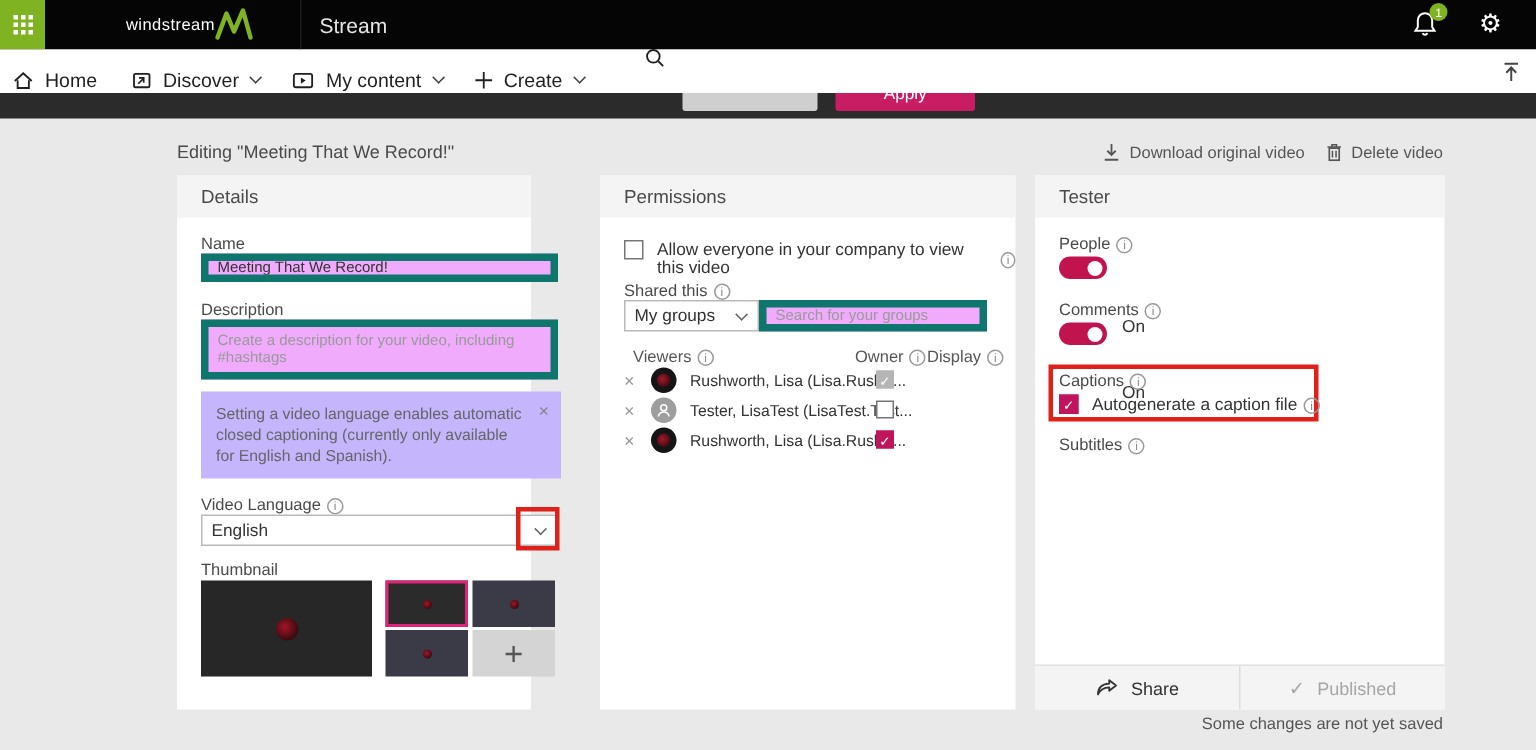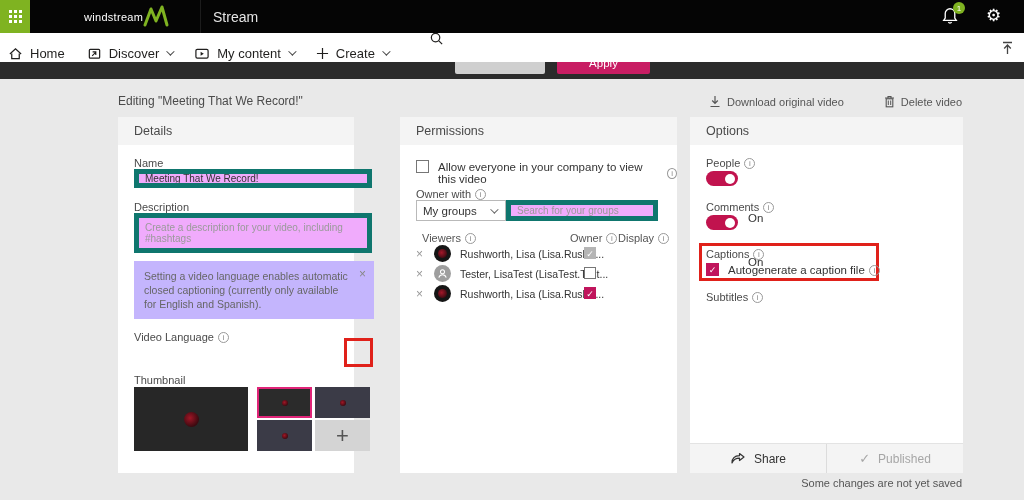--- a/index.html
+++ b/index.html
@@ -30,21 +30,21 @@
   .scrolltop { left:1000px; top:40px; cursor:pointer; }
 
   
   .action-bar { left:0; top:62px; width:1024px; height:17px; background:#2b2b2b; overflow:hidden; }
   .clip-btn { position:absolute; top:-10px; height:22px; border-radius:2px; border:none; font-size:11.5px; cursor:pointer; }
   .btn-gray { left:455px; width:90px; background:#cfcfcf; }
   .btn-pink { left:557px; width:93px; background:#c81d63; color:#fff; }
 
   
   .editing-title { left:118px; top:94px; font-size:12px; color:#4a4a4a; }
-  .top-links { top:95px; right:62px; display:flex; gap:40px; align-items:center; }
+  .top-links { top:95px; right:62px; display:flex; gap:14px; align-items:center; }
   .top-link { display:flex; gap:6px; align-items:center; font-size:11px; color:#555; cursor:pointer; }
 
   
   .panel { background:#fff; }
   .panel-hd { height:28px; background:#f4f4f4; display:flex; align-items:center; padding-left:16px; font-size:12.5px; color:#4a4a4a; }
   .p-details { left:118px; top:117px; width:236px; height:356px; }
   .p-perms   { left:400px; top:117px; width:277px; height:356px; }
   .p-opts    { left:690px; top:117px; width:273px; height:356px; }
 
   .lbl { font-size:11px; color:#4a4a4a; position:absolute; display:flex; align-items:center; gap:4px; }
@@ -220,20 +220,26 @@
 
   <div class="infobox">
     <span>Setting a video language enables automatic closed captioning (currently only available for English and Spanish).</span>
     <span class="close xmark"></span>
   </div>
 
   <span class="lbl" style="left:16px; top:214px">
     <span>Video Language</span>
     <span class="icr"></span>
   </span>
+  <div class="fake-select" style="left:16px; top:226px; width:238px; height:21px">
+    <span>English</span>
+    <span class="chevzone">
+      <span class="chev" style="border-color:#666"></span>
+    </span>
+  </div>
   <div class="annot" style="left:226px; top:221px; width:29px; height:29px"></div>
 
   <span class="lbl" style="left:16px; top:257px">Thumbnail</span>
   <div class="bigthumb">
     <span class="logo-dot-lg"></span>
   </div>
   <div class="thumb-cell tc-sel">
       <span class="dot"></span>
     </div>
   <div class="thumb-cell tc-2">
@@ -248,21 +254,21 @@
 <div class="abs panel p-perms">
   <div class="panel-hd">Permissions</div>
 
   <span class="cb" style="left:16px; top:43px"></span>
   <span class="lbl" style="left:38px; top:44px; font-size:11.5px; color:#333">
     <span>Allow everyone in your company to view this video</span>
     <span class="icr"></span>
   </span>
 
   <span class="lbl" style="left:16px; top:71px">
-    <span>Owner with</span>
+    <span>Shared this</span>
     <span class="icr"></span>
   </span>
   <div class="fake-select" style="left:16px; top:83px; width:90px; height:21px">
     <span>My groups</span>
     <span class="chevzone">
       <span class="chev" style="border-color:#666"></span>
     </span>
   </div>
   <input class="tinput" style="left: 106px; top: 83px; width: 152px; height: 21px;" placeholder="Search for your groups">
 
@@ -298,21 +304,21 @@
   </div>
   <div class="vrow" style="top:168px">
     <span class="vx xmark"></span>
     <span class="avatar av-dark"></span>
     <span class="vname">Rushworth, Lisa (Lisa.Rushw...</span>
     <span class="cb sm checked" style="left:184px; top:2px"></span>
   </div>
 </div>
 
 <div class="abs panel p-opts">
-  <div class="panel-hd">Options</div>
+  <div class="panel-hd">Tester</div>
 
   <span class="lbl" style="left:16px; top:40px">
     <span>People</span>
     <span class="icr"></span>
   </span>
   <span class="toggle" style="left:16px; top:54px"></span>
   <span class="toggle-state" style="left:58px; top:55px">On</span>
 
   <span class="lbl" style="left:16px; top:84px">
     <span>Comments</span>

